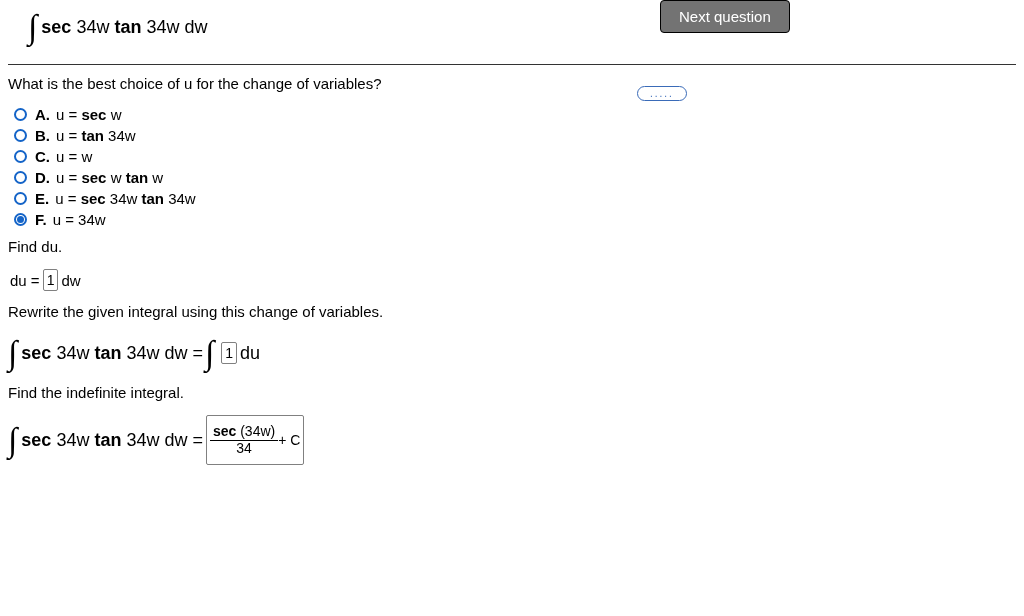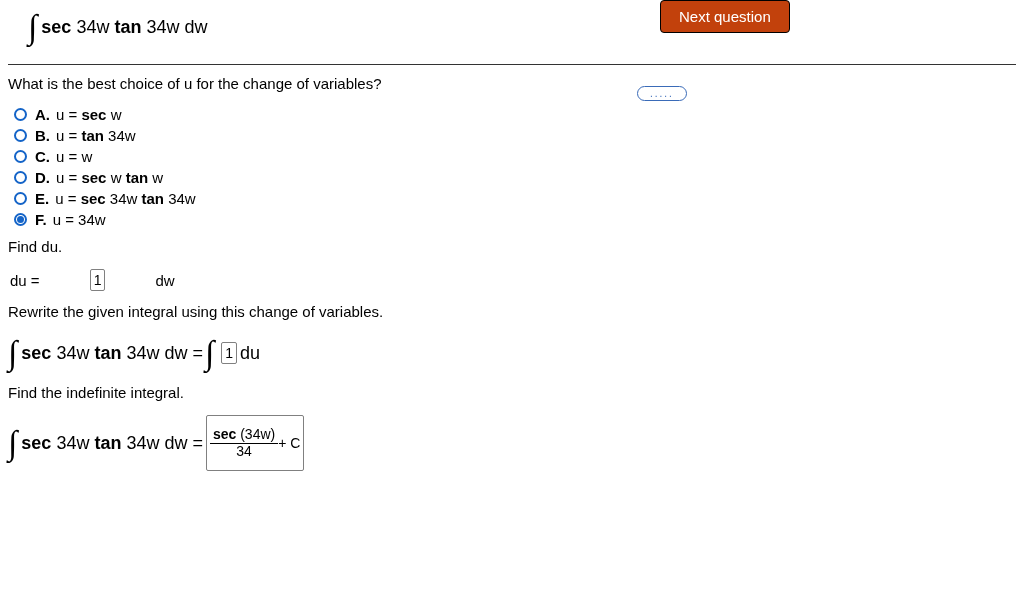--- a/index.html
+++ b/index.html
@@ -13,21 +13,21 @@
     width: 1024px;
   }
   .top-bar {
     position: relative;
     padding: 4px 8px 0 8px;
   }
   .next-btn {
     position: absolute;
     left: 660px;
     top: 0px;
-    background: #c2410c;
+    background: #737373;
     color: #fff;
     border: 1px solid #000;
     border-radius: 4px;
     padding: 7px 18px;
     font-size: 15px;
     cursor: pointer;
   }
   .dots-pill {
     position: absolute;
     left: 637px;
@@ -83,34 +83,33 @@
   .radio .dot {
     width: 7px; height: 7px;
     background: #1464c8;
     border-radius: 50%;
   }
   .letter { font-weight: 700; margin-right: 6px; }
   .eqline {
     display: flex;
     align-items: center;
     margin: 8px 0 12px 2px;
-    gap: 47px;
   }
   .answer-box {
     display: inline-flex;
     border: 1px solid #808080;
     border-radius: 2px;
     padding: 1px 3px;
     font-size: 14px;
     align-items: center;
     margin: 0 3px;
     min-height: 22px;
   }
   .answer-box.big {
-    height: 56px;
+    height: 50px;
     align-items: center;
   }
   .frac {
     display: inline-flex;
     flex-direction: column;
     align-items: center;
     font-size: 14px;
     vertical-align: middle;
     line-height: 1.1;
   }

